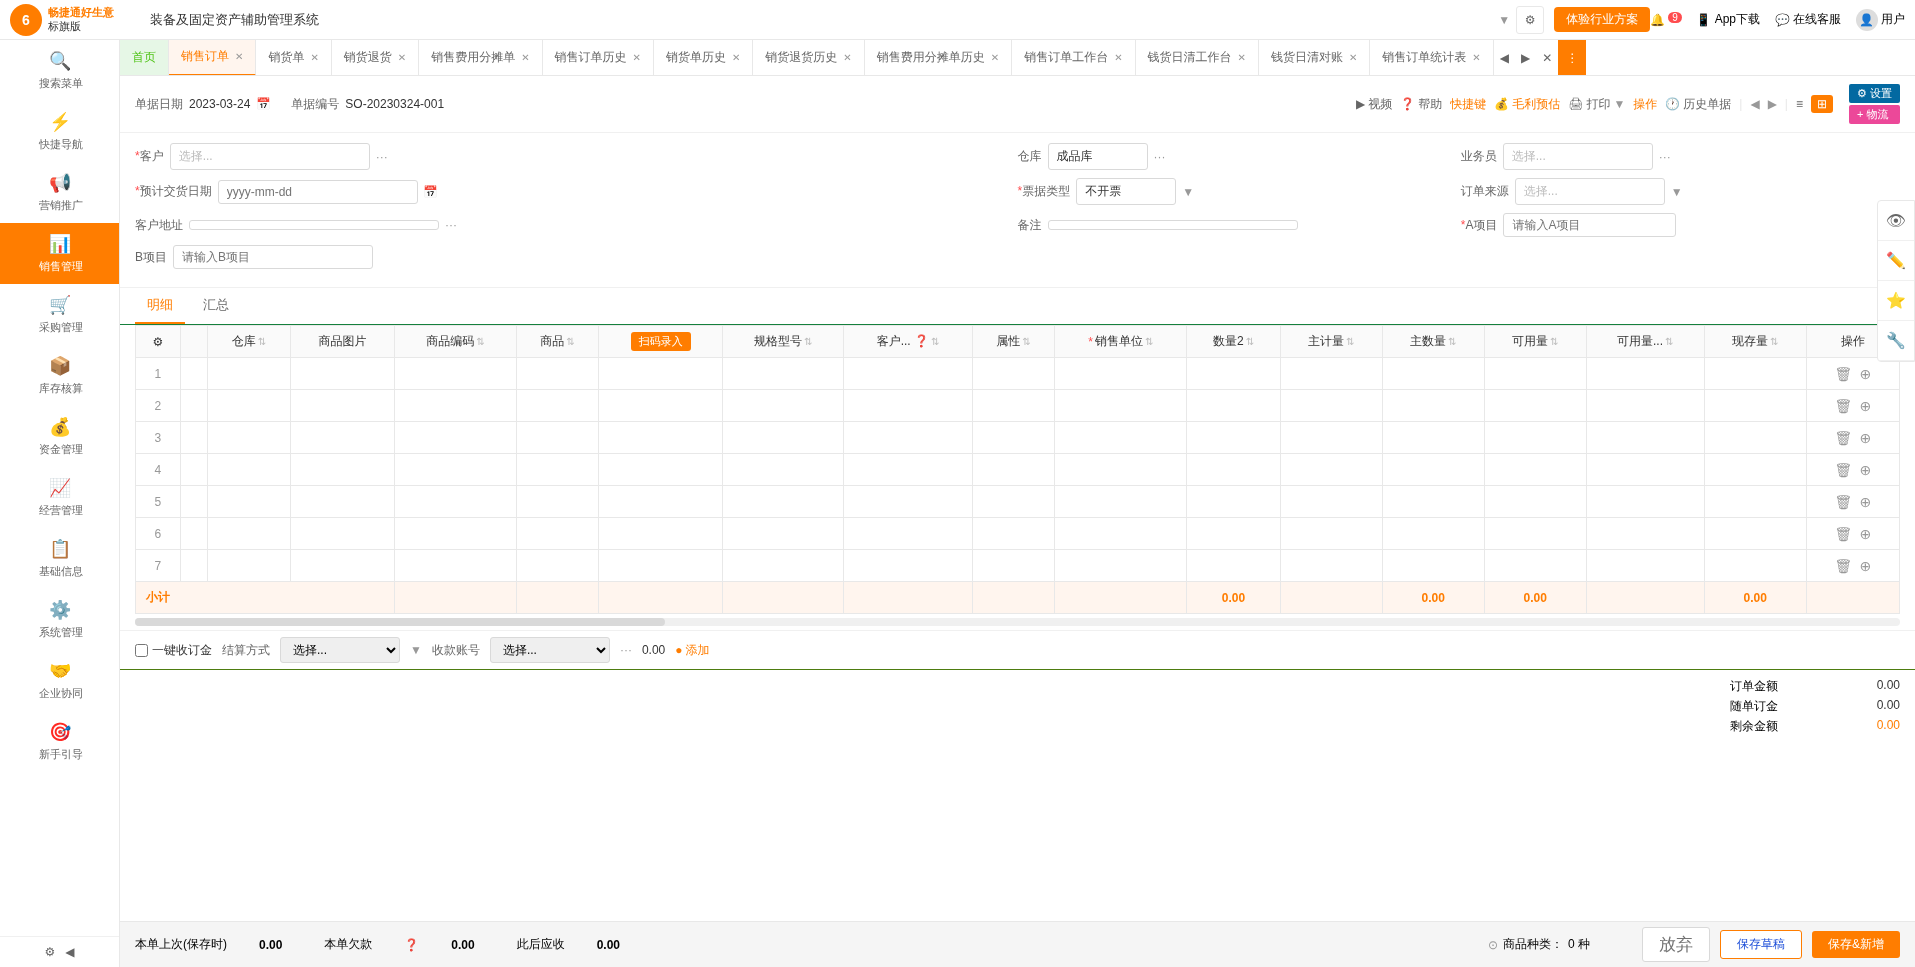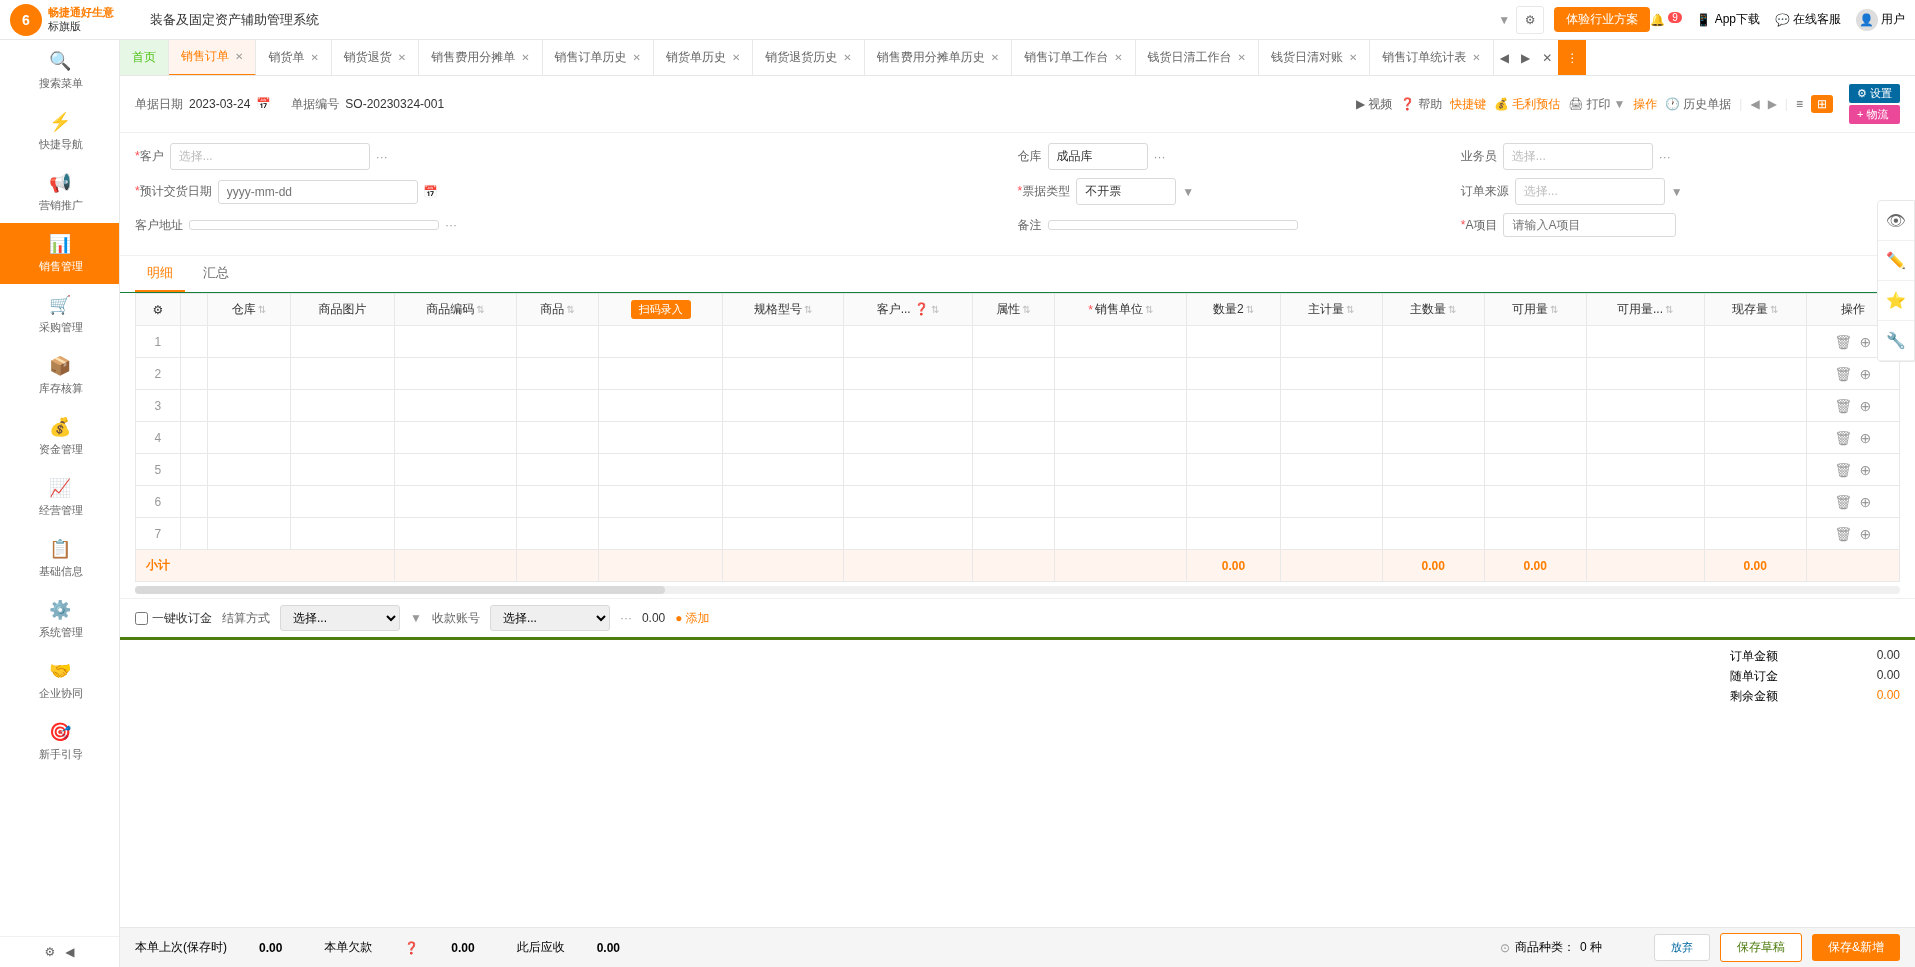--- a/index.html
+++ b/index.html
@@ -80,22 +80,22 @@
 
     
     .summary-row td { background: #fff5ee; color: #ff7d00; font-weight: bold; }
     .summary-label { color: #ff7d00; font-weight: bold; }
 
     
     .checkbox-inline { display: flex; align-items: center; gap: 4px; font-size: 12px; color: #333; }
 
     
     .footer-btns { display: flex; align-items: center; gap: 10px; }
-    .btn-discard { background: #fff; border: 1px solid #d9d9d9; padding: 5px 16px; border-radius: 3px; cursor: pointer; font-size: 11px; color: #0369a1; }
-    .btn-save-draft { background: #fff; border: 1px solid #ff7d00; color: #4d7c0f; padding: 5px 16px; border-radius: 3px; cursor: pointer; font-size: 12px; }
+    .btn-discard { background: #fff; border: 1px solid #d9d9d9; padding: 5px 16px; border-radius: 3px; cursor: pointer; font-size: 17px; color: #737373; }
+    .btn-save-draft { background: #fff; border: 1px solid #ff7d00; color: #1d4ed8; padding: 5px 16px; border-radius: 3px; cursor: pointer; font-size: 12px; }
     .btn-save-new { background: #ff7d00; color: #fff; border: none; padding: 5px 16px; border-radius: 3px; cursor: pointer; font-size: 12px; }
 
     .scrollbar-track { height: 8px; background: #f0f0f0; border-radius: 4px; margin: 4px 15px; }
     .scrollbar-thumb { height: 8px; width: 30%; background: #d9d9d9; border-radius: 4px; }
 
     
     .right-side-panel { position: fixed; right: 0; top: 200px; display: flex; flex-direction: column; background: #fff; border: 1px solid #e8e8e8; border-radius: 4px 0 0 4px; }
     .right-side-btn { padding: 10px 8px; cursor: pointer; color: #666; border-bottom: 1px solid #f0f0f0; text-align: center; font-size: 16px; }
 
     
@@ -382,20 +382,27 @@
           <div class="form-group" style="flex:1;">
             <label>备注</label>
             <span class="form-input" style="min-width:250px;display:inline-block;"></span>
           </div>
 
           <div class="form-group" style="flex:1;">
             <label><span class="required">*</span><span>A项目</span></label>
             <input class="form-input" style="min-width: 150px;" placeholder="请输入A项目">
           </div>
         </div>
+        <div class="form-row">
+
+          <div class="form-group">
+            <label><span>B项目</span></label>
+            <input class="form-input" style="min-width: 200px;" placeholder="请输入B项目">
+          </div>
+        </div>
       </div>
 
       <div class="form-tabs">
         <div class="form-tab active">明细</div>
         <div class="form-tab">汇总</div>
       </div>
 
       <div class="table-container">
         <table class="data-table">
           <thead>
@@ -695,21 +702,21 @@
           <option>选择...</option>
         </select>
         <span class="form-input-dots">···</span>
         <span style="color:#333;">0.00</span>
         <span class="add-btn">
           <span style="color:#ff7d00;">●</span>
           <span>添加</span>
         </span>
       </div>
 
-      <div style="display:flex;align-items:stretch;border-top:3px solid #4d7c0f;background:#fff;">
+      <div style="display:flex;align-items:stretch;border-top:1px solid #4d7c0f;background:#fff;">
         <div class="bottom-left-info">
         </div>
 
         <div style="margin-left:auto;padding:8px 15px;display:flex;flex-direction:column;justify-content:center;text-align:right;font-size:12px;min-width:200px;">
           <div class="totals-row">
             <span>订单金额</span>
             <span class="totals-val">0.00</span>
           </div>
           <div class="totals-row">
             <span>随单订金</span>

